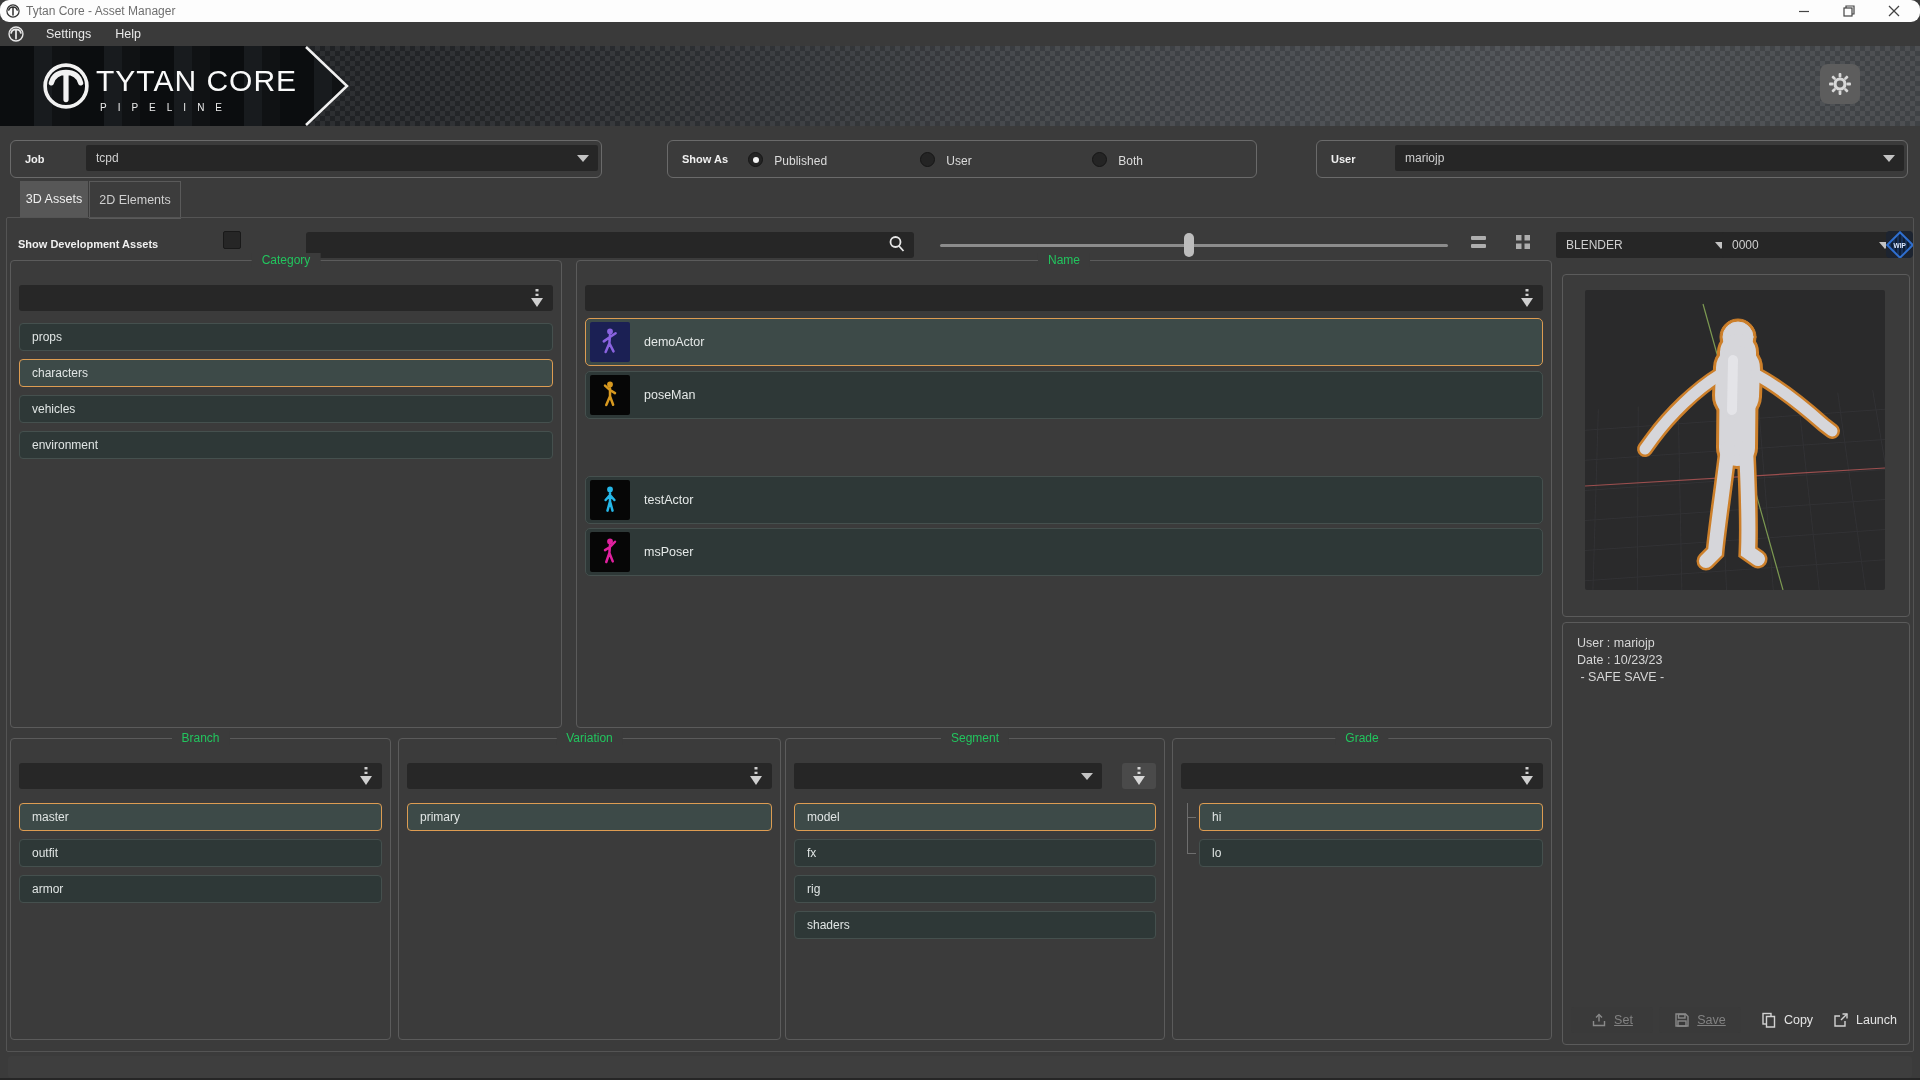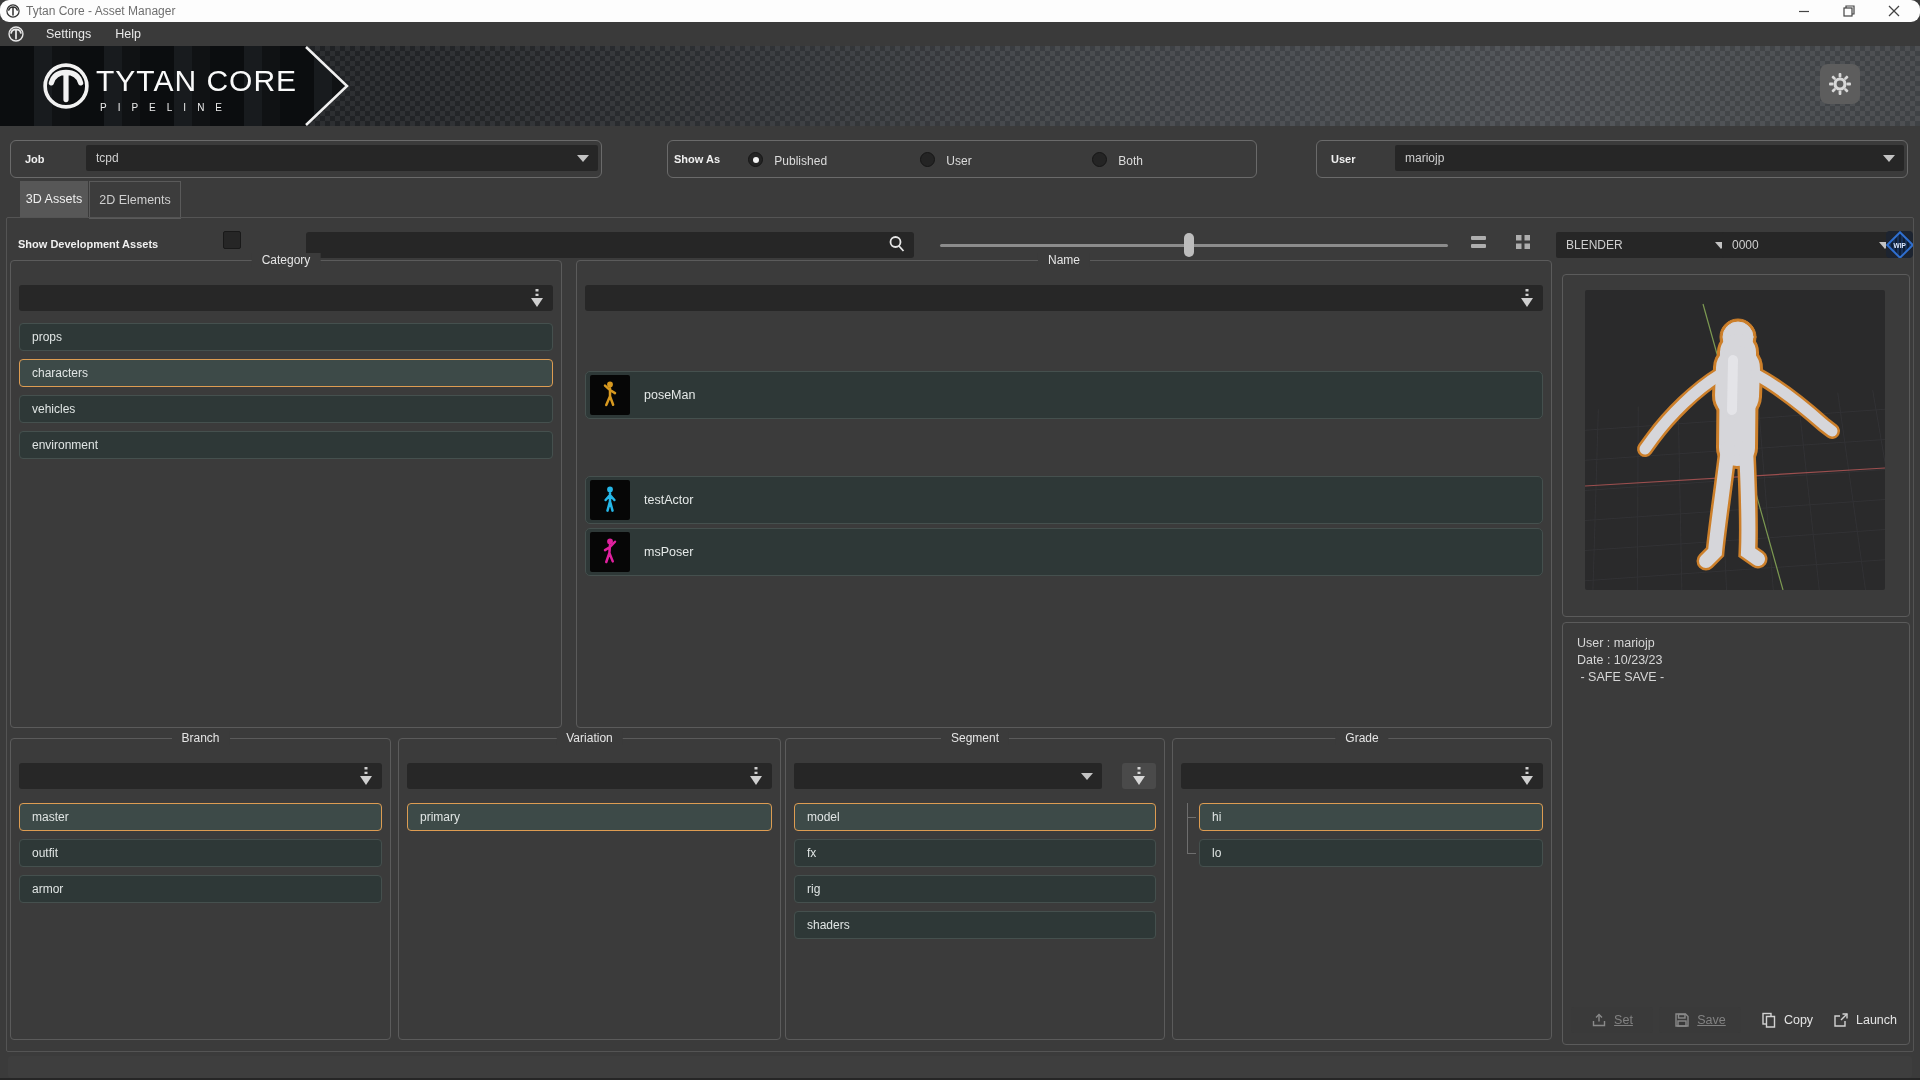--- a/index.html
+++ b/index.html
@@ -50,21 +50,21 @@
   .search{position:absolute;background:#262626;border:none;border-radius:3px;color:#ddd;padding:0 26px 0 8px;outline:none;}
   .slider-track{position:absolute;height:3px;background:#8c8c8c;border-radius:2px;}
   .slider-handle{position:absolute;top:-11px;width:10px;height:24px;background:#bdbdbd;border-radius:5px;}
   .vicon{position:absolute;display:flex;flex-direction:column;justify-content:center;gap:4px;}
   .wipbtn{position:absolute;width:27px;height:27px;background:#1d2430;border-radius:4px;display:flex;align-items:center;justify-content:center;overflow:hidden;}
   .wip-diamond{width:16px;height:16px;transform:rotate(45deg);border:2px solid #2f6fd0;background:repeating-linear-gradient(45deg,#173057 0 2px,#0f1e36 2px 4px);display:flex;align-items:center;justify-content:center;}
   .wip-txt{transform:rotate(-45deg);font-size:6.5px;font-weight:bold;color:#dce9ff;letter-spacing:0;}
 
   
   .panel{position:absolute;border:1px solid #5b5b5b;border-radius:4px;}
-  .legend{position:absolute;top:-8px;left:50%;transform:translateX(-50%);background:#3b3b3b;padding:0 10px;font-size:12px;color:#e5e5e5;}
+  .legend{position:absolute;top:-8px;left:50%;transform:translateX(-50%);background:#3b3b3b;padding:0 10px;font-size:12px;color:#22c55e;}
   .fbar{position:absolute;left:8px;right:8px;top:24px;height:26px;background:#272727;border-radius:3px;border:none;color:#ddd;padding:0 30px 0 8px;outline:none;}
   .sorticon{position:absolute;width:20px;height:20px;}
   .item{position:absolute;left:8px;right:8px;height:28px;background:#2e3837;border:1px solid #45504e;border-radius:4px;
         display:flex;align-items:center;padding:0 12px;color:#e0e5e4;font-size:12px;box-sizing:border-box;}
   .item.selected{background:#3d4a48;border:1px solid #dd9c52;}
 
   
   .nrow{position:absolute;left:8px;right:8px;height:48px;background:#2e3837;border:1px solid #45504e;border-radius:5px;
         display:flex;align-items:center;box-sizing:border-box;}
   .nrow.selected{background:#3d4a48;border:1px solid #dd9c52;}
@@ -157,21 +157,21 @@
 
   <div class="gframe" style="left:10px;top:140px;width:590px">
     <span class="blabel" style="margin-left:14px">Job</span>
     <div class="dd" style="left:75px;top:4px;width:492px">
       <span>tcpd</span>
       <span class="caret"></span>
     </div>
   </div>
 
   <div class="gframe" style="left:667px;top:140px;width:588px">
-    <span class="blabel" style="margin-left:6px">Show As</span>
+    <span class="blabel" style="margin-left:14px">Show As</span>
     <span class="abs" style="left:80px;top:11px">
       <span class="radio sel"></span>
       <span style="margin-left:8px;color:#dcdcdc">Published</span>
     </span>
     <span class="abs" style="left:252px;top:11px">
       <span class="radio"></span>
       <span style="margin-left:8px;color:#dcdcdc">User</span>
     </span>
     <span class="abs" style="left:424px;top:11px">
       <span class="radio"></span>
@@ -242,20 +242,29 @@
   </div>
 
   <div class="panel" style="left:576px;top:260px;width:974px;height:466px">
     <span class="legend">Name</span>
     <input class="fbar" value="" style="">
     <svg class="sorticon" style="right:14px;top:27px" viewBox="0 0 20 20">
       <line x1="10" y1="1" x2="10" y2="8" stroke="#cfcfcf" stroke-width="3" stroke-dasharray="2.5,2.2"></line>
       <path d="M4,10 L16,10 L10,19 Z" fill="#cfcfcf"></path>
     </svg>
 
+    <div class="nrow selected" style="top:57px">
+      <div class="thumb" style="background: rgb(27, 32, 84); color: rgb(138, 99, 224);">
+        <svg width="30" height="34" viewBox="0 0 24 26">
+            <circle cx="12" cy="4.5" r="2.3" fill="currentColor" stroke="none"></circle>
+            <path d="M12,7.5 L11.5,14 M12,9 L7,12.5 M12,9 L16.5,6 M11.5,14 L8.5,21 M11.5,14 L14.8,20.5"></path>
+          </svg>
+      </div>
+      <span class="nlabel">demoActor</span>
+    </div>
     <div class="nrow" style="top:110px">
       <div class="thumb" style="background: rgb(6, 6, 6); color: rgb(216, 153, 31);">
         <svg width="30" height="34" viewBox="0 0 24 26">
             <circle cx="12" cy="4.5" r="2.3" fill="currentColor" stroke="none"></circle>
             <path d="M12,7.5 L12,14 M12,9 L8,5.5 M12,9 L16,11.5 M12,14 L9,21 M12,14 L14.5,20.8"></path>
           </svg>
       </div>
       <span class="nlabel">poseMan</span>
     </div>
     <div class="nrow" style="top:215px">

